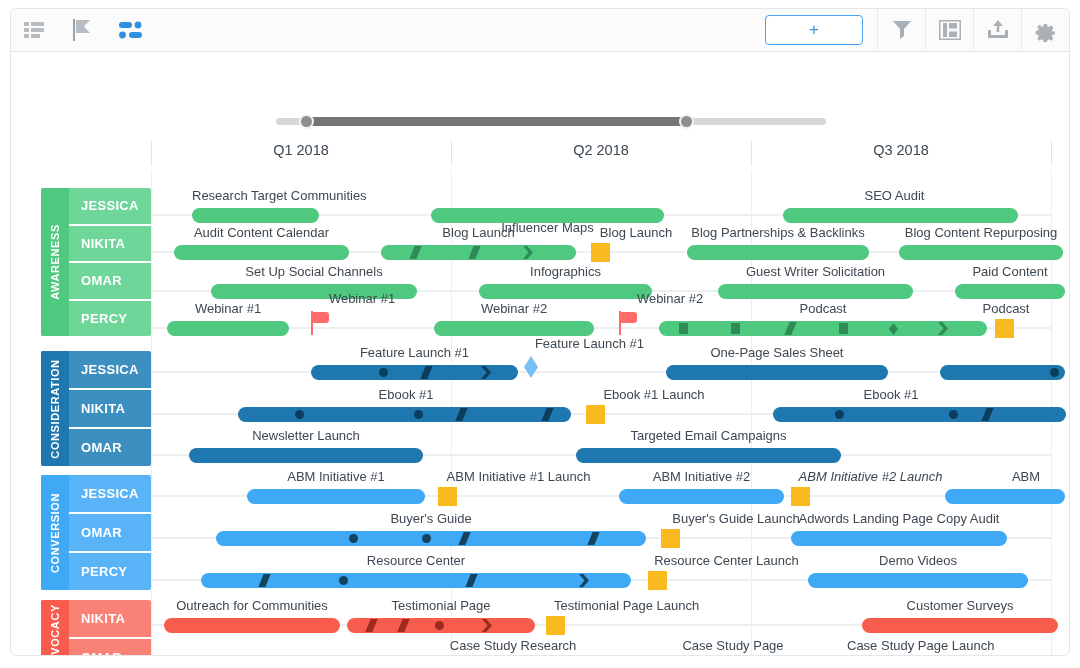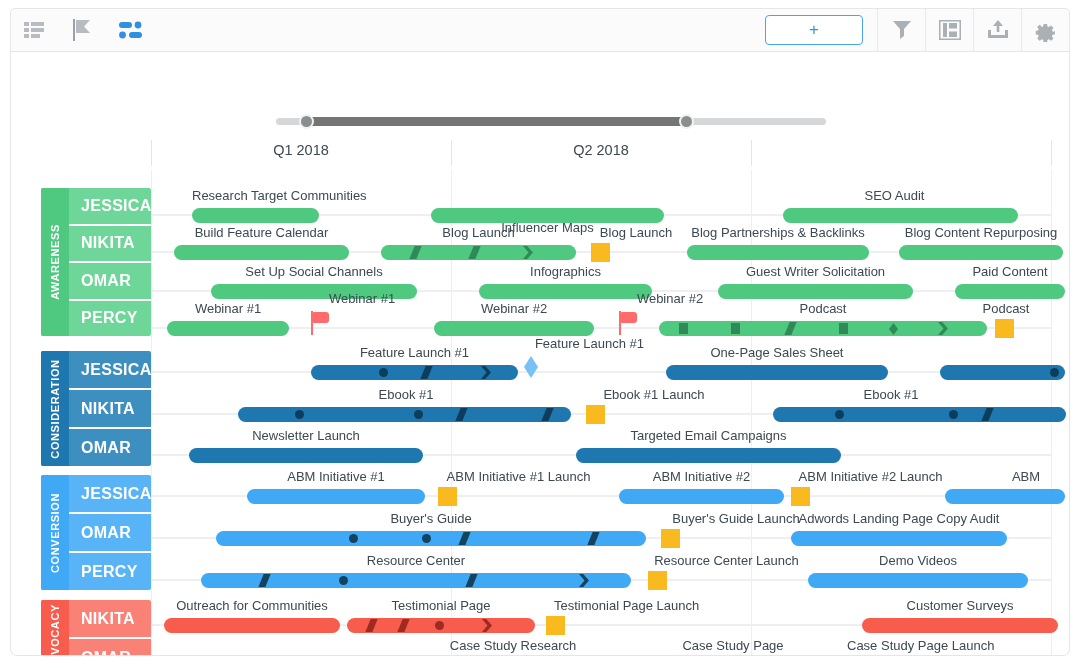--- a/index.html
+++ b/index.html
@@ -141,21 +141,21 @@
   .group-title span {
     transform: rotate(-90deg);
     white-space: nowrap;
   }
   .group-members { flex: 1; display: flex; flex-direction: column; }
   .member {
     flex: 1;
     display: flex; align-items: center;
     padding-left: 12px;
     color: #ffffff;
-    font-size: 16px;
+    font-size: 13px;
     font-weight: bold;
     letter-spacing: 0.3px;
     border-bottom: 2px solid #ffffff;
     cursor: pointer;
   }
   .member:last-child { border-bottom: none; }
 
   
   .row-line {
     position: absolute;
@@ -298,20 +298,21 @@
       <div class="slider-fill"></div>
       <div class="slider-handle h1"></div>
       <div class="slider-handle h2"></div>
     </div>
 
     <div class="time-header" id="time-header">
         <div class="q-label" style="left: 0px; width: 300px;">Q1 2018</div>
         <div class="q-div" style="left: 0px;"></div>
         <div class="q-label" style="left: 300px; width: 300px;">Q2 2018</div>
         <div class="q-div" style="left: 300px;"></div>
+        <div class="q-label" style="left: 600px; width: 300px;">Q3 2018</div>
         <div class="q-div" style="left: 600px;"></div>
         <div class="q-div" style="left: 900px;"></div>
       </div>
 
     <div id="grid-layer">
         <div class="vgrid" style="left: 140px;"></div>
         <div class="vgrid" style="left: 440px;"></div>
         <div class="vgrid" style="left: 740px;"></div>
         <div class="vgrid" style="left: 1040px;"></div>
         <div class="row-line" style="top: 162px;"></div>
@@ -368,21 +369,21 @@
           </div>
         </div>
       </div>
     <div id="tasks-layer">
         <div class="bar-label" style="left: 181px; width: 167px; top: 136px;">Research Target Communities</div>
         <div class="bar" style="left: 181px; width: 127px; top: 156px; background: rgb(78, 201, 127);"></div>
         <div class="bar-label" style="left: 420px; width: 233px; top: 136px; margin-top: 32px;">Influencer Maps</div>
         <div class="bar" style="left: 420px; width: 233px; top: 156px; background: rgb(78, 201, 127);"></div>
         <div class="bar-label" style="left: 766px; width: 235px; top: 136px;">SEO Audit</div>
         <div class="bar" style="left: 772px; width: 235px; top: 156px; background: rgb(78, 201, 127);"></div>
-        <div class="bar-label" style="left: 163px; width: 175px; top: 173px;">Build Feature Calendar</div>
+        <div class="bar-label" style="left: 163px; width: 175px; top: 173px;">Audit Content Calendar</div>
         <div class="bar" style="left: 163px; width: 175px; top: 193px; background: rgb(78, 201, 127);"></div>
         <div class="bar-label" style="left: 370px; width: 195px; top: 173px;">Blog Launch</div>
         <div class="bar" style="left: 370px; width: 195px; top: 193px; background: rgb(78, 201, 127);">
           <div class="mk mk-slash" style="left: 31px; background: rgb(47, 138, 88);"></div>
           <div class="mk mk-slash" style="left: 90px; background: rgb(47, 138, 88);"></div>
           <div class="mk mk-chev" style="left: 142px; background: rgb(47, 138, 88);"></div>
         </div>
         <div class="bar-label" style="left: 545px; width: 160px; top: 173px;">Blog Launch</div>
         <div class="milestone" style="left: 580px; top: 191px; background: rgb(249, 186, 32);"></div>
         <div class="bar-label" style="left: 676px; width: 182px; top: 173px;">Blog Partnerships &amp; Backlinks</div>
@@ -453,21 +454,21 @@
         <div class="bar-label" style="left: 178px; width: 234px; top: 376px;">Newsletter Launch</div>
         <div class="bar" style="left: 178px; width: 234px; top: 396px; background: rgb(30, 119, 174);"></div>
         <div class="bar-label" style="left: 565px; width: 265px; top: 376px;">Targeted Email Campaigns</div>
         <div class="bar" style="left: 565px; width: 265px; top: 396px; background: rgb(30, 119, 174);"></div>
         <div class="bar-label" style="left: 236px; width: 178px; top: 417px;">ABM Initiative #1</div>
         <div class="bar" style="left: 236px; width: 178px; top: 437px; background: rgb(63, 169, 245);"></div>
         <div class="bar-label" style="left: 435px; width: 145px; top: 417px;">ABM Initiative #1 Launch</div>
         <div class="milestone" style="left: 427px; top: 435px; background: rgb(249, 186, 32);"></div>
         <div class="bar-label" style="left: 608px; width: 165px; top: 417px; text-align: center;">ABM Initiative #2</div>
         <div class="bar" style="left: 608px; width: 165px; top: 437px; background: rgb(63, 169, 245);"></div>
-        <div class="bar-label" style="left: 787px; width: 145px; top: 417px;">ABM Initiative #2 Launch</div>
+        <div class="bar-label" style="left: 787px; width: 145px; top: 417px; font-style: italic;">ABM Initiative #2 Launch</div>
         <div class="milestone" style="left: 780px; top: 435px; background: rgb(249, 186, 32);"></div>
         <div class="bar-label" style="left: 980px; width: 70px; top: 417px;">ABM</div>
         <div class="bar" style="left: 934px; width: 120px; top: 437px; background: rgb(63, 169, 245);"></div>
         <div class="bar-label" style="left: 340px; width: 160px; top: 459px;">Buyer's Guide</div>
         <div class="bar" style="left: 205px; width: 430px; top: 479px; background: rgb(63, 169, 245);">
           <div class="mk mk-dot" style="left: 133px; background: rgb(20, 67, 95);"></div>
           <div class="mk mk-dot" style="left: 206px; background: rgb(20, 67, 95);"></div>
           <div class="mk mk-slash" style="left: 245px; background: rgb(20, 67, 95);"></div>
           <div class="mk mk-slash" style="left: 374px; background: rgb(20, 67, 95);"></div>
         </div>

